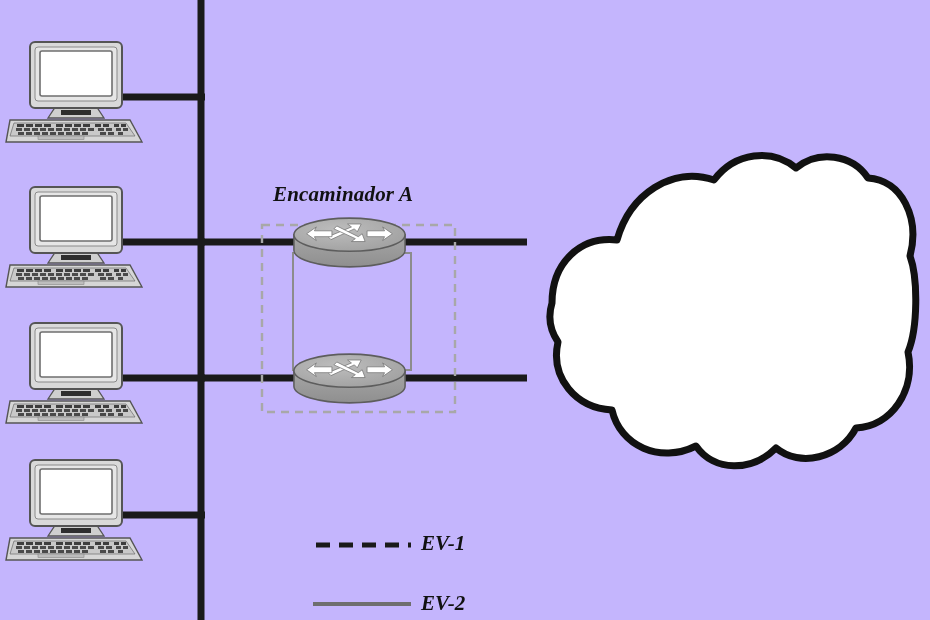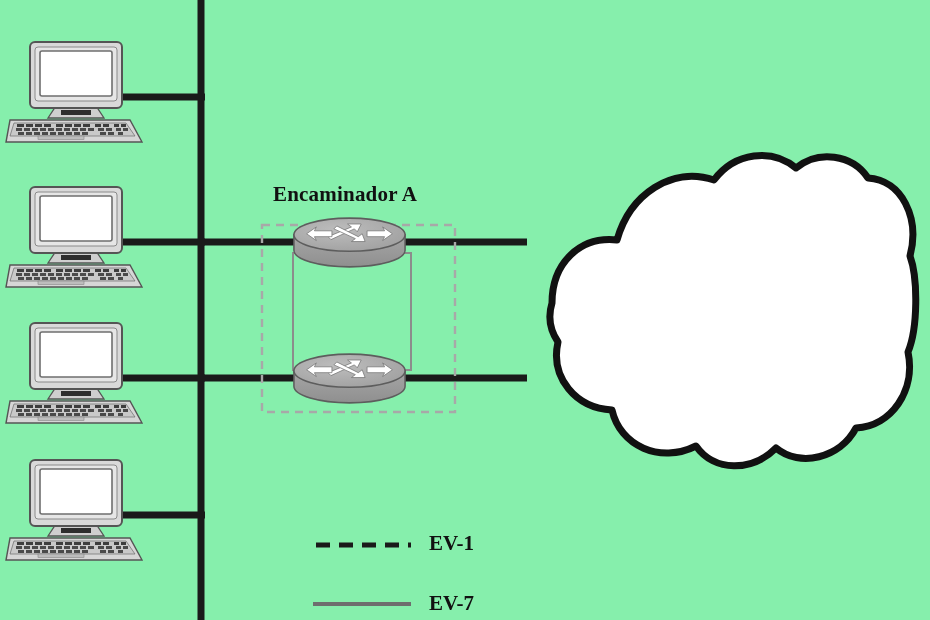--- a/index.html
+++ b/index.html
@@ -7,22 +7,23 @@
     padding: 0;
     background: #ffffff;
   }
   body {
     font-family: "Liberation Serif", serif;
   }
   #canvas {
     position: relative;
     width: 930px;
     height: 620px;
-    background: #86efac;
+    background: #c4b5fd;
     overflow: hidden;
+    font-style: italic;
   }
   #diagram-svg {
     position: absolute;
     left: 0;
     top: 0;
   }
   .label-text {
     position: absolute;
     font-family: "Liberation Serif", serif;
     font-weight: bold;
@@ -31,21 +32,20 @@
     white-space: nowrap;
     letter-spacing: 0.2px;
   }
   .legend-text {
     position: absolute;
     font-family: "Liberation Serif", serif;
     font-weight: bold;
     font-size: 21px;
     color: #111111;
     white-space: nowrap;
-    margin-left: 8px;
   }
 </style>
 </head>
 <body>
 
 <div id="canvas">
 
   <svg id="diagram-svg" width="930" height="620" viewBox="0 0 930 620">
     <defs>
 
@@ -203,15 +203,15 @@
     <g>
       <line x1="313" y1="604" x2="411" y2="604" stroke="#6e6e6e" stroke-width="4"></line>
     </g>
   </svg>
 
   <div class="label-text" style="left:273px; top:182px;">Encaminador A</div>
 
 
   <div class="legend-text" style="left:421px; top:531px;">EV-1</div>
 
-  <div class="legend-text" style="left:421px; top:591px;">EV-7</div>
+  <div class="legend-text" style="left:421px; top:591px;">EV-2</div>
 
 </div>
 
 </body></html>

